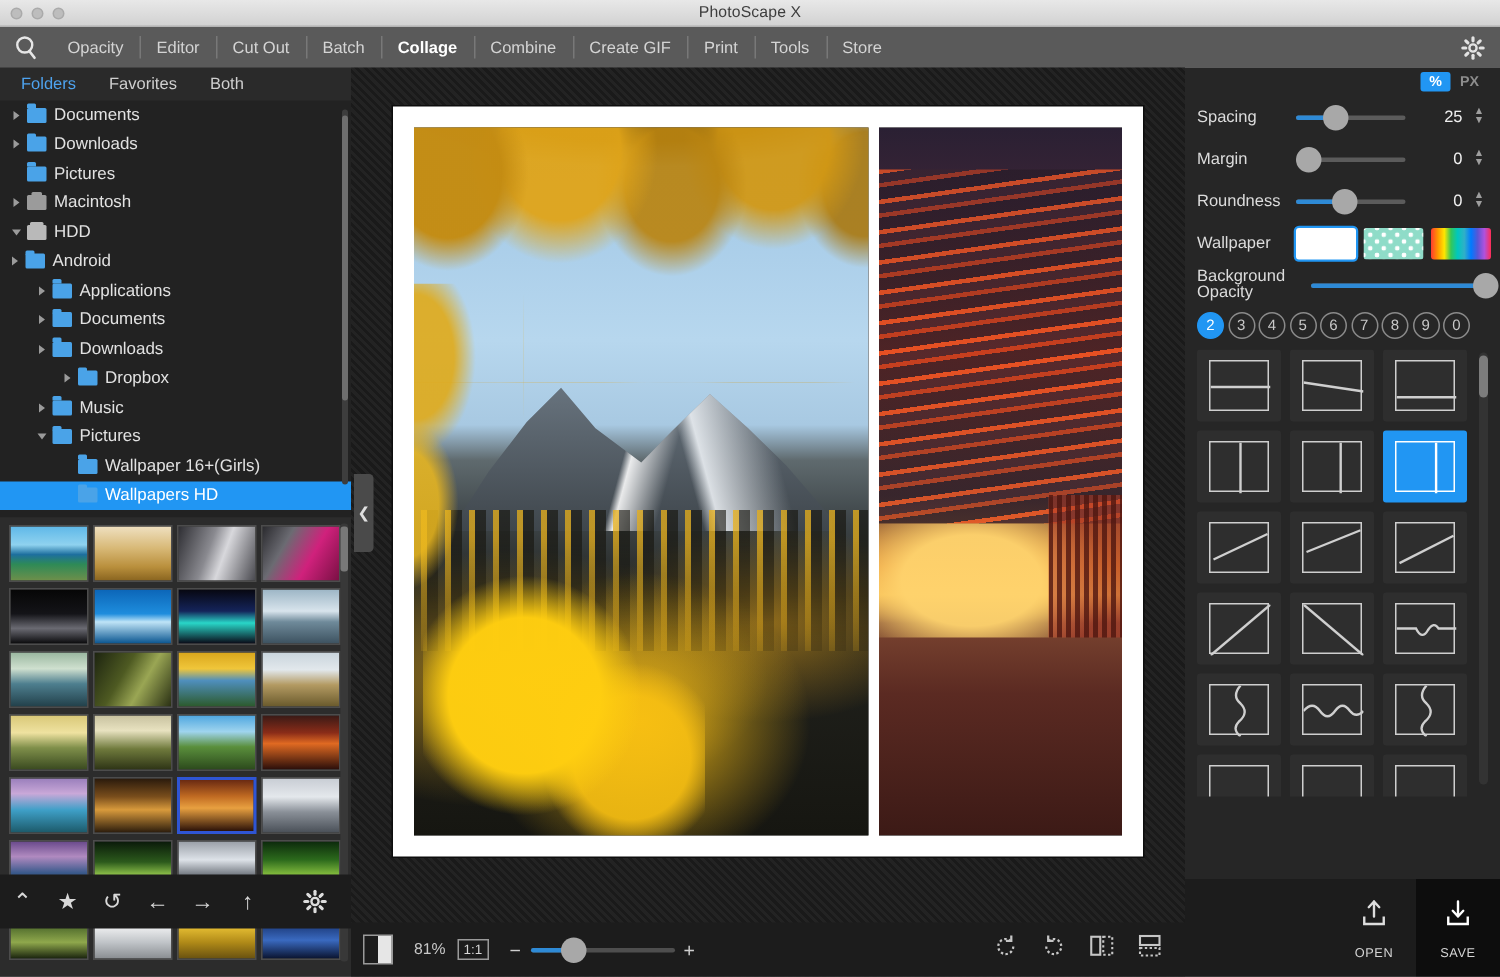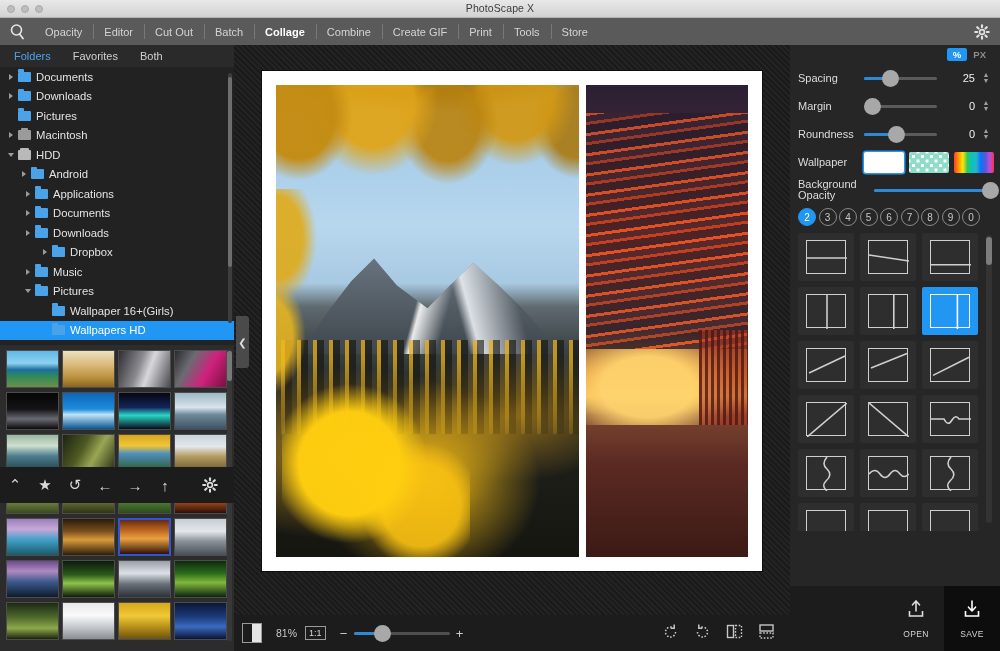--- a/index.html
+++ b/index.html
@@ -25,21 +25,21 @@
   .logo svg { display:block; }
   .menu-item { position:relative; height:27px; display:flex; align-items:center;
                padding:0 11px; font-size:11px; color:#d4d4d4; cursor:default; }
   .menu-item.active { color:#ffffff; font-weight:bold; }
   .menu-item + .menu-item::before,
   .logo + .menu-item::before { content:""; position:absolute; left:0; top:6px;
                width:1px; height:15px; background:#787878; }
   .gear-top { position:absolute; right:10px; top:6px; width:16px; height:16px; }
 
   
-  .leftpanel { position:absolute; left:0; top:45px; width:234px; height:458px;
+  .leftpanel { position:absolute; left:0; top:45px; width:234px; height:574px;
                background:#2a2a2a; }
   .ltabs { height:22px; display:flex; align-items:center; padding-left:3px;
            background:#2a2a2a; }
   .ltab { font-size:11px; color:#cfcfcf; padding:2px 11px; }
   .ltab.active { color:#4ea3ef; }
 
   .tree { position:absolute; left:0; top:22px; width:234px; height:278px;
           background:#222222; overflow:hidden; }
   .trow { height:19.5px; display:flex; align-items:center; font-size:11.3px;
           color:#e2e2e2; white-space:nowrap; }
@@ -308,21 +308,21 @@
           <div class="trow" style="padding-left: 6px;">
             <span class="tw arrow"></span>
             <span class="ficon mac"></span>
             <span>Macintosh</span>
           </div>
           <div class="trow" style="padding-left: 6px;">
             <span class="tw arrowdown"></span>
             <span class="ficon disk"></span>
             <span>HDD</span>
           </div>
-          <div class="trow" style="padding-left: 5px; margin-left: 14px;">
+          <div class="trow" style="padding-left: 5px;">
             <span class="tw arrow"></span>
             <span class="ficon"></span>
             <span>Android</span>
           </div>
           <div class="trow" style="padding-left: 23px;">
             <span class="tw arrow"></span>
             <span class="ficon"></span>
             <span>Applications</span>
           </div>
           <div class="trow" style="padding-left: 23px;">

